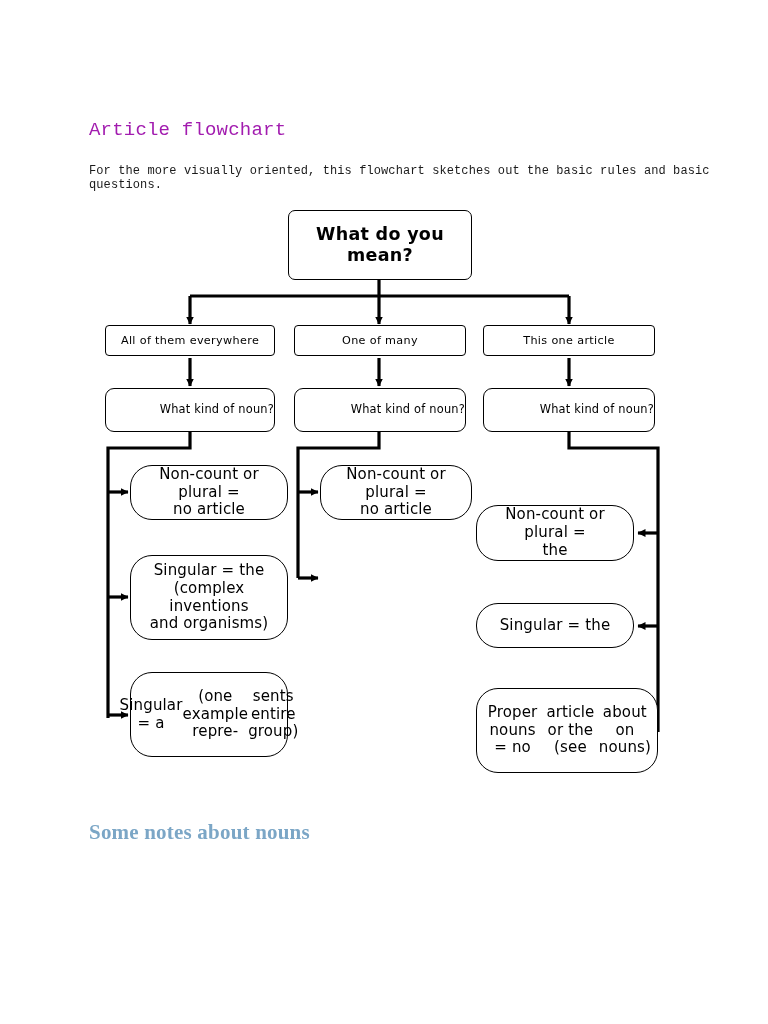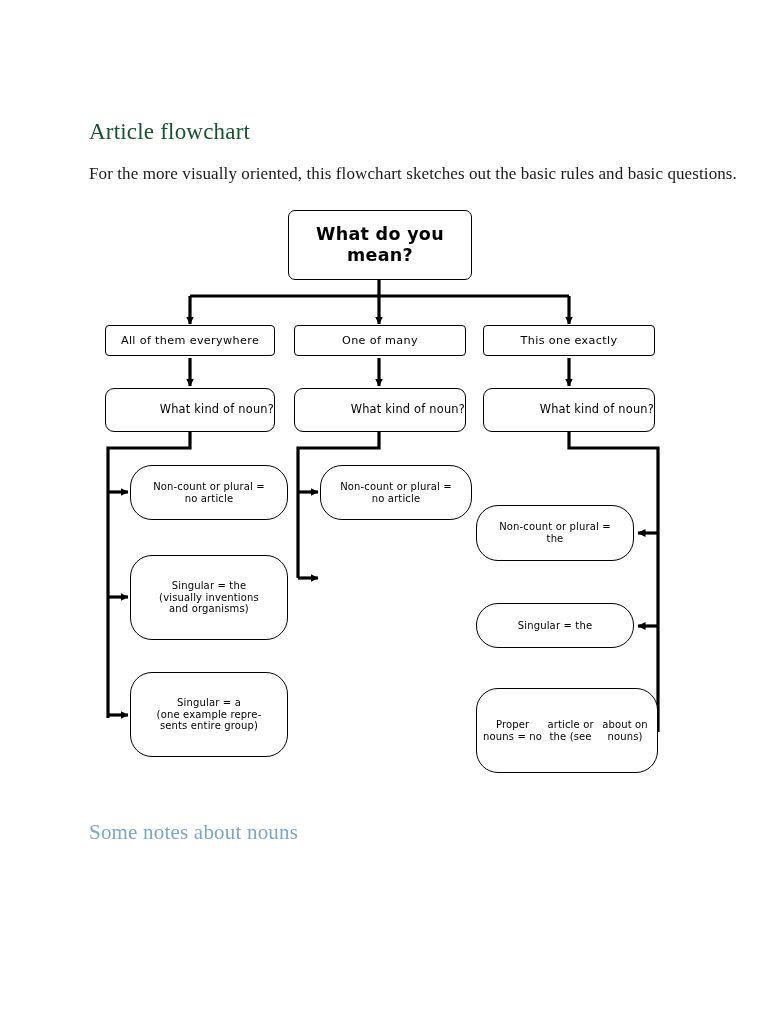--- a/index.html
+++ b/index.html
@@ -20,44 +20,45 @@
     left: 0; top: 0;
     width: 768px;
     height: 1024px;
     background: #ffffff;
   }
 
   .doc-title {
     position: absolute;
     left: 89px;
     top: 119px;
-    font-family: Liberation Serif, serif;
-    font-size: 23px;
-    color: #14532d;
+    font-family: Liberation Mono, monospace;
+    font-size: 19px;
+    color: #a21caf;
     letter-spacing: 0.2px;
   }
 
   .doc-intro {
     position: absolute;
     left: 89px;
     top: 164px;
-    font-family: Liberation Serif, serif;
-    font-size: 17px;
+    font-family: Liberation Mono, monospace;
+    font-size: 12px;
     color: #1a1a1a;
     letter-spacing: 0.1px;
   }
 
   .doc-subtitle {
     position: absolute;
     left: 89px;
     top: 820px;
     font-family: "Liberation Serif", serif;
     font-size: 21px;
     color: #7ba6c6;
     letter-spacing: 0.2px;
+    font-weight: bold;
   }
 
   
   .flow {
     position: absolute;
     left: 80px;
     top: 200px;
     width: 610px;
     height: 600px;
   }
@@ -94,21 +95,21 @@
     letter-spacing: 0.35px;
   }
   .node.lvl2 {
     border-radius: 9px;
     font-size: 11.4px;
     letter-spacing: 0.2px;
     justify-content: flex-end;
   }
   .node.leaf {
     border-radius: 22px;
-    font-size: 10px;
+    font-size: 15px;
     letter-spacing: 0.15px;
     padding: 2px 6px;
   }
 </style>
 </head>
 <body>
 
 <div class="page">
 
   <div class="doc-title">Article flowchart</div>
@@ -158,45 +159,45 @@
       <span>What do you mean?</span>
     </div>
 
     <div class="node lvl1" style="left:25px; top:125px; width:170px; height:31px;">
       <span>All of them everywhere</span>
     </div>
     <div class="node lvl1" style="left:214px; top:125px; width:172px; height:31px;text-align:right;">
       <span>One of many</span>
     </div>
     <div class="node lvl1" style="left:403px; top:125px; width:172px; height:31px;">
-      <span>This one exactly</span>
+      <span>This one article</span>
     </div>
 
     <div class="node lvl2" style="left:25px; top:188px; width:170px; height:44px;">
       <span>What kind of noun?</span>
     </div>
     <div class="node lvl2" style="left:214px; top:188px; width:172px; height:44px;">
       <span>What kind of noun?</span>
     </div>
     <div class="node lvl2" style="left:403px; top:188px; width:172px; height:44px;">
       <span>What kind of noun?</span>
     </div>
 
     <div class="node leaf" style="left:50px; top:265px; width:158px; height:55px; flex-direction:column;">
       <span>Non-count or plural =</span>
       <span>no article</span>
     </div>
 
     <div class="node leaf" style="left:50px; top:355px; width:158px; height:85px; flex-direction:column;">
       <span>Singular = the</span>
-      <span>(visually inventions</span>
+      <span>(complex inventions</span>
       <span>and organisms)</span>
     </div>
 
-    <div class="node leaf" style="left:50px; top:472px; width:158px; height:85px; flex-direction:column;">
+    <div class="node leaf" style="left:50px; top:472px; width:158px; height:85px; flex-direction:row;">
       <span>Singular = a</span>
       <span>(one example repre-</span>
       <span>sents entire group)</span>
     </div>
 
     <div class="node leaf" style="left:240px; top:265px; width:152px; height:55px; flex-direction:column;">
       <span>Non-count or plural =</span>
       <span>no article</span>
     </div>
 

